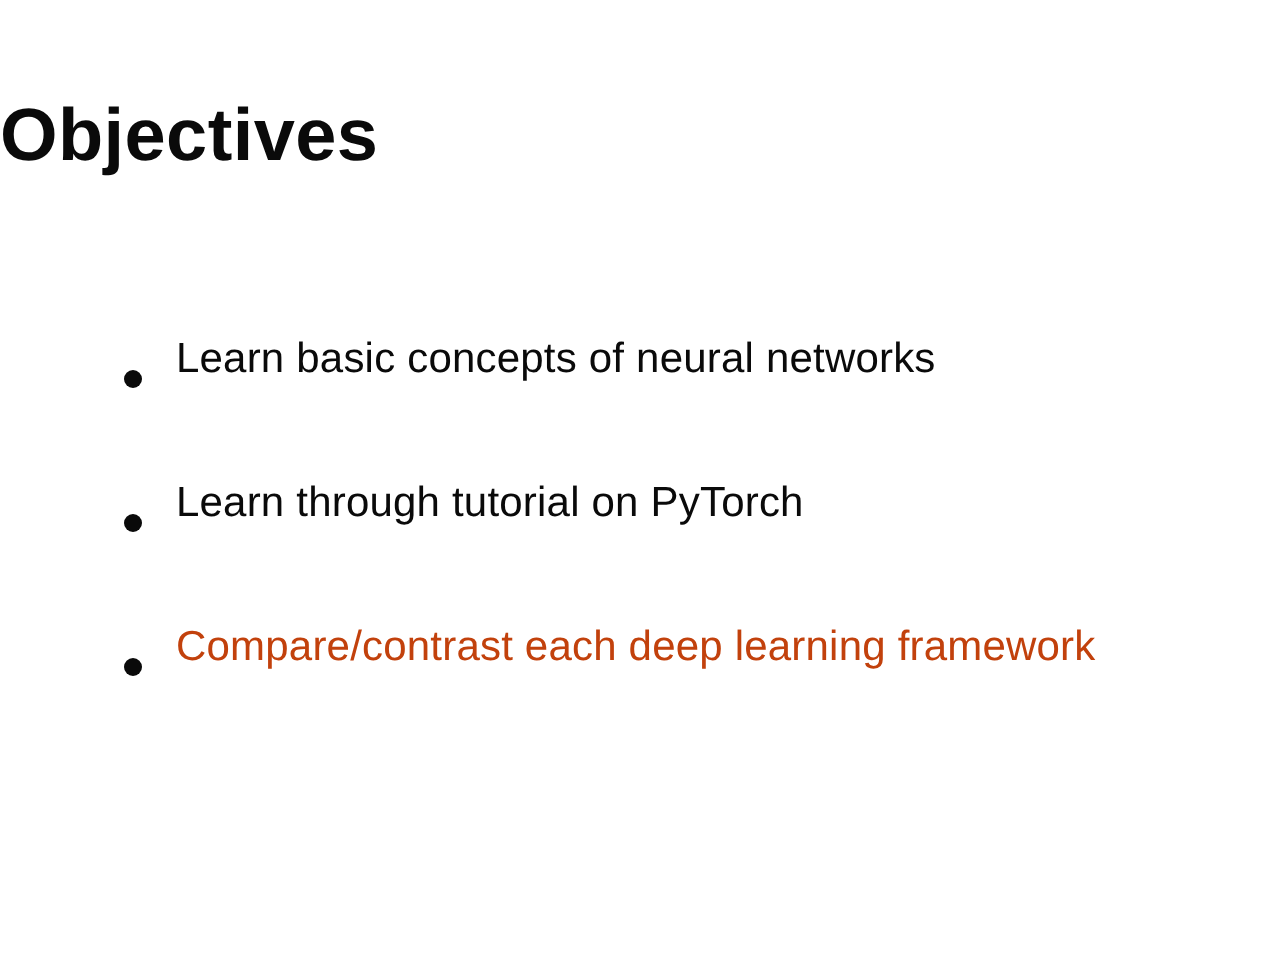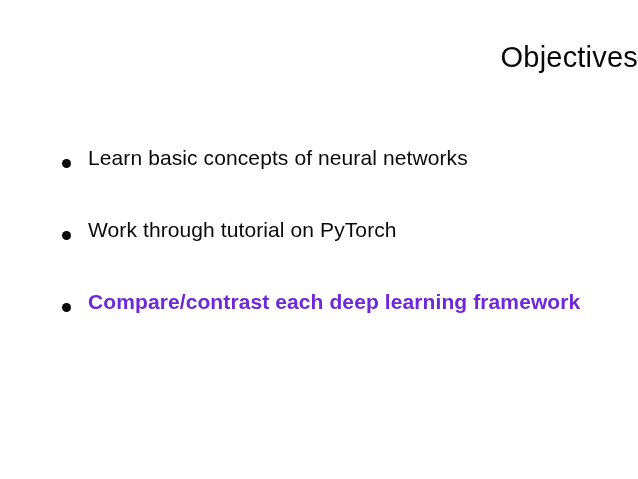--- a/index.html
+++ b/index.html
@@ -20,45 +20,45 @@
     overflow: hidden;
     -webkit-font-smoothing: antialiased;
   }
 
   
   .slide-title {
     position: absolute;
     left: 0;
     right: 0;
     top: 22px;
-    text-align: right;
+    text-align: left;
     font-family: "Liberation Sans", "DejaVu Sans", sans-serif;
-    font-size: 29px;
-    font-weight: 400;
+    font-size: 37px;
+    font-weight: 700;
     line-height: 1.15;
     letter-spacing: 0.2px;
     color: #0a0a0a;
     white-space: nowrap;
   }
 
   
   .bullet-list {
     position: absolute;
     left: 62px;
     top: 122px;
     right: 24px;
     margin: 0;
     padding: 0;
     list-style: none;
   }
 
   .bullet-item {
     position: relative;
     display: flex;
-    align-items: center;
+    align-items: flex-end;
     height: 72px;
     padding: 0;
     margin: 0;
   }
 
   .bullet-dot {
     flex: 0 0 auto;
     width: 9px;
     height: 9px;
     margin-top: 10px;
@@ -88,23 +88,23 @@
   <ul class="bullet-list">
 
     <li class="bullet-item">
       <span class="bullet-dot" style="background: rgb(10, 10, 10);"></span>
       <span class="bullet-text" style="color: rgb(10, 10, 10);">Learn basic concepts of neural networks</span>
     </li>
 
 
     <li class="bullet-item">
       <span class="bullet-dot" style="background: rgb(10, 10, 10);"></span>
-      <span class="bullet-text" style="color: rgb(10, 10, 10);">Work through tutorial on PyTorch</span>
+      <span class="bullet-text" style="color: rgb(10, 10, 10);">Learn through tutorial on PyTorch</span>
     </li>
 
     <li class="bullet-item">
       <span class="bullet-dot" style="background: rgb(10, 10, 10);"></span>
-      <span class="bullet-text" style="color: #6d28d9; font-weight: bold;">Compare/contrast each deep learning framework</span>
+      <span class="bullet-text" style="color: #c2410c;">Compare/contrast each deep learning framework</span>
     </li>
 
   </ul>
 
 </div>
 
 </body></html>

